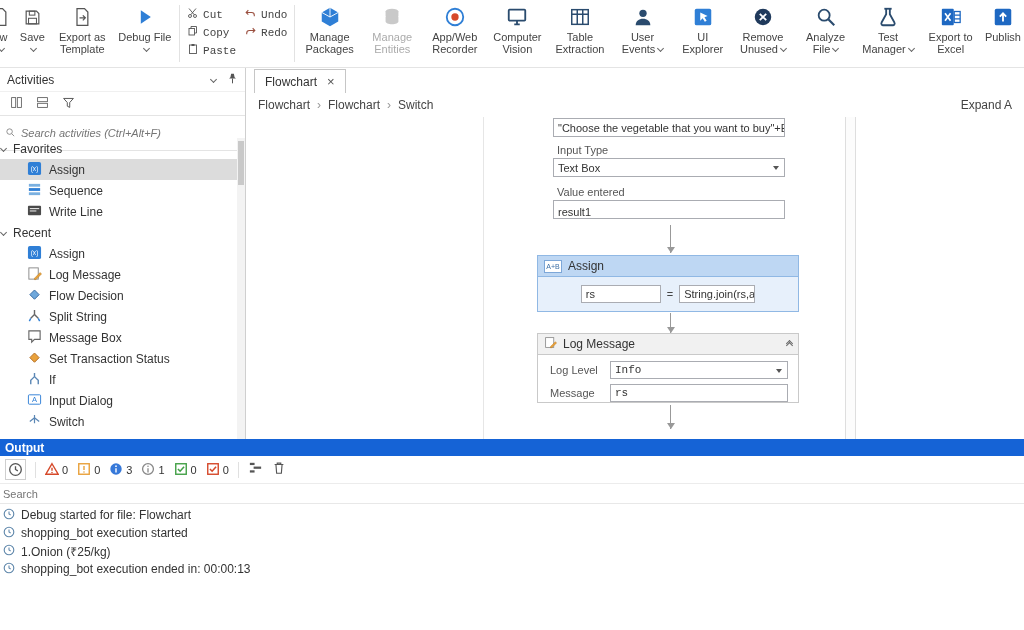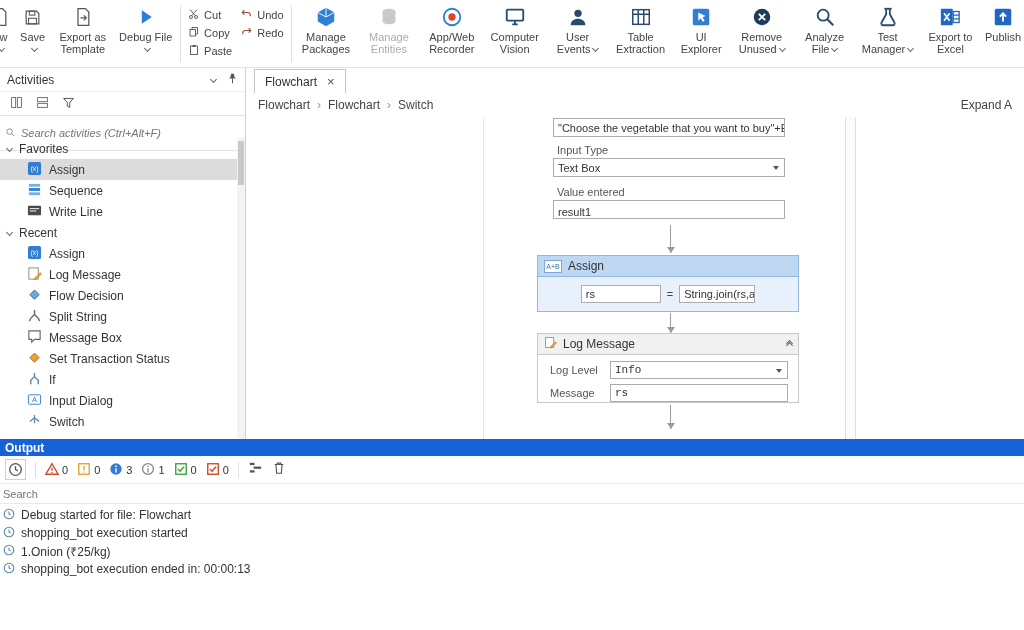--- a/index.html
+++ b/index.html
@@ -7,37 +7,37 @@
   #app { position:relative; width:1024px; height:630px; background:#fff; overflow:hidden; color:#333; }
 
   
   .ribbon { position:absolute; top:0; left:0; width:100%; height:68px; background:#fff;
             border-bottom:1px solid #e4e4e4; display:flex; align-items:stretch; overflow:hidden; }
   .rbtn { display:flex; flex-direction:column; align-items:center; padding:5px 3px 2px; }
   .ric { height:24px; display:flex; align-items:center; justify-content:center; }
   .rlbl { font-size:11px; line-height:12px; color:#444; text-align:center; margin-top:2px; max-width:60px; }
   .rsep { width:1px; background:#e2e2e2; margin:5px 3px; }
   .smallcol { display:flex; flex-direction:column; gap:3px; padding:7px 4px; }
-  .srow { display:flex; align-items:center; gap:4px; font-size:11px; color:#444; height:15px; }
+  .srow { display:flex; align-items:center; gap:4px; font-size:11px; color:#444; height:15px;font-family:Liberation Mono, monospace; }
   .chev { width:5px; height:5px; border-right:1.4px solid #666; border-bottom:1.4px solid #666;
           transform:rotate(45deg); display:inline-block; margin-left:3px; vertical-align:2px; }
   .chev.up { transform:rotate(225deg); }
   .disabled .rlbl { color:#ababab; }
 
   
   .apanel { position:absolute; left:0; top:68px; width:246px; height:371px; background:#fff;
             border-right:1px solid #cfcfcf; }
   .ahead { height:24px; display:flex; align-items:center; gap:9px; padding:0 7px; font-size:12px; border-bottom:1px solid #f0f0f0; }
   .ahead .sp { flex:1; }
   .atoolbar { height:23px; display:flex; align-items:center; gap:13px; padding:0 10px; }
   .asearch { height:22px; border-top:1px solid #e4e4e4; border-bottom:1px solid #e4e4e4;
              display:flex; align-items:center; gap:5px; padding:17px 5px; }
   .asearch input { flex:1; border:0; outline:0; font-size:11px; font-style:italic; color:#777; font-family:inherit; background:transparent; }
   .atree { position:absolute; top:70px; bottom:0; left:0; width:238px; overflow:hidden; }
-  .asec { height:21px; display:flex; align-items:center; gap:7px; padding-left:7px; font-size:12px; }
+  .asec { height:21px; display:flex; align-items:center; gap:7px; padding-left:1px; font-size:12px; }
   .aitem { height:21px; display:flex; align-items:center; gap:7px; padding-left:27px; font-size:12px; }
   .aitem.sel { background:#dcdcdc; }
   .ascroll { position:absolute; right:0; top:70px; bottom:0; width:8px; background:#f3f3f3; }
   .ascroll .thumb { position:absolute; left:1px; right:1px; top:3px; height:44px; background:#c9c9c9; }
 
   
   .tabstrip { position:absolute; left:247px; top:68px; right:0; height:25px; background:#fff; }
   .tab { position:absolute; left:7px; top:1px; height:24px; display:flex; align-items:center; gap:10px;
          padding:0 10px; background:#fff; border:1px solid #c6c6c6; border-bottom:none; font-size:12px; }
   .tabclose { color:#555; font-size:13px; line-height:1; }
@@ -212,34 +212,34 @@
         <svg width="22" height="22" viewBox="0 0 24 24">
             <rect x="3" y="4" width="18" height="12" rx="1" fill="none" stroke="#2a4b6e" stroke-width="2"></rect>
             <path d="M9 20h6M12 16v4" stroke="#2a4b6e" stroke-width="2"></path>
           </svg>
       </span>
       <span class="rlbl">Computer Vision</span>
     </div>
     <div class="rbtn">
       <span class="ric">
         <svg width="22" height="22" viewBox="0 0 24 24">
+            <rect x="3" y="4" width="18" height="16" fill="none" stroke="#2a4b6e" stroke-width="1.6"></rect>
+            <path d="M3 9h18M9 4v16M15 4v16" stroke="#2a4b6e" stroke-width="1.6"></path>
+          </svg>
+      </span>
+      <span class="rlbl">Table Extraction</span>
+    </div>
+    <div class="rbtn">
+      <span class="ric">
+        <svg width="22" height="22" viewBox="0 0 24 24">
             <circle cx="12" cy="8" r="4" fill="#2a4b6e"></circle>
             <path d="M4 21c0-4.4 3.6-7 8-7s8 2.6 8 7" fill="#2a4b6e"></path>
           </svg>
       </span>
       <span class="rlbl"><span>User Events</span><span class="chev"></span></span>
-    </div>
-    <div class="rbtn">
-      <span class="ric">
-        <svg width="22" height="22" viewBox="0 0 24 24">
-            <rect x="3" y="4" width="18" height="16" fill="none" stroke="#2a4b6e" stroke-width="1.6"></rect>
-            <path d="M3 9h18M9 4v16M15 4v16" stroke="#2a4b6e" stroke-width="1.6"></path>
-          </svg>
-      </span>
-      <span class="rlbl">Table Extraction</span>
     </div>
     <div class="rbtn">
       <span class="ric">
         <svg width="22" height="22" viewBox="0 0 24 24">
             <rect x="3" y="3" width="18" height="18" rx="2" fill="#2f7fd6"></rect>
             <path d="M9 7l8 4-3.4 1.2 2.4 3.8-2 1.2-2.4-3.8L9 16z" fill="#fff"></path>
           </svg>
       </span>
       <span class="rlbl">UI Explorer</span>
     </div>

